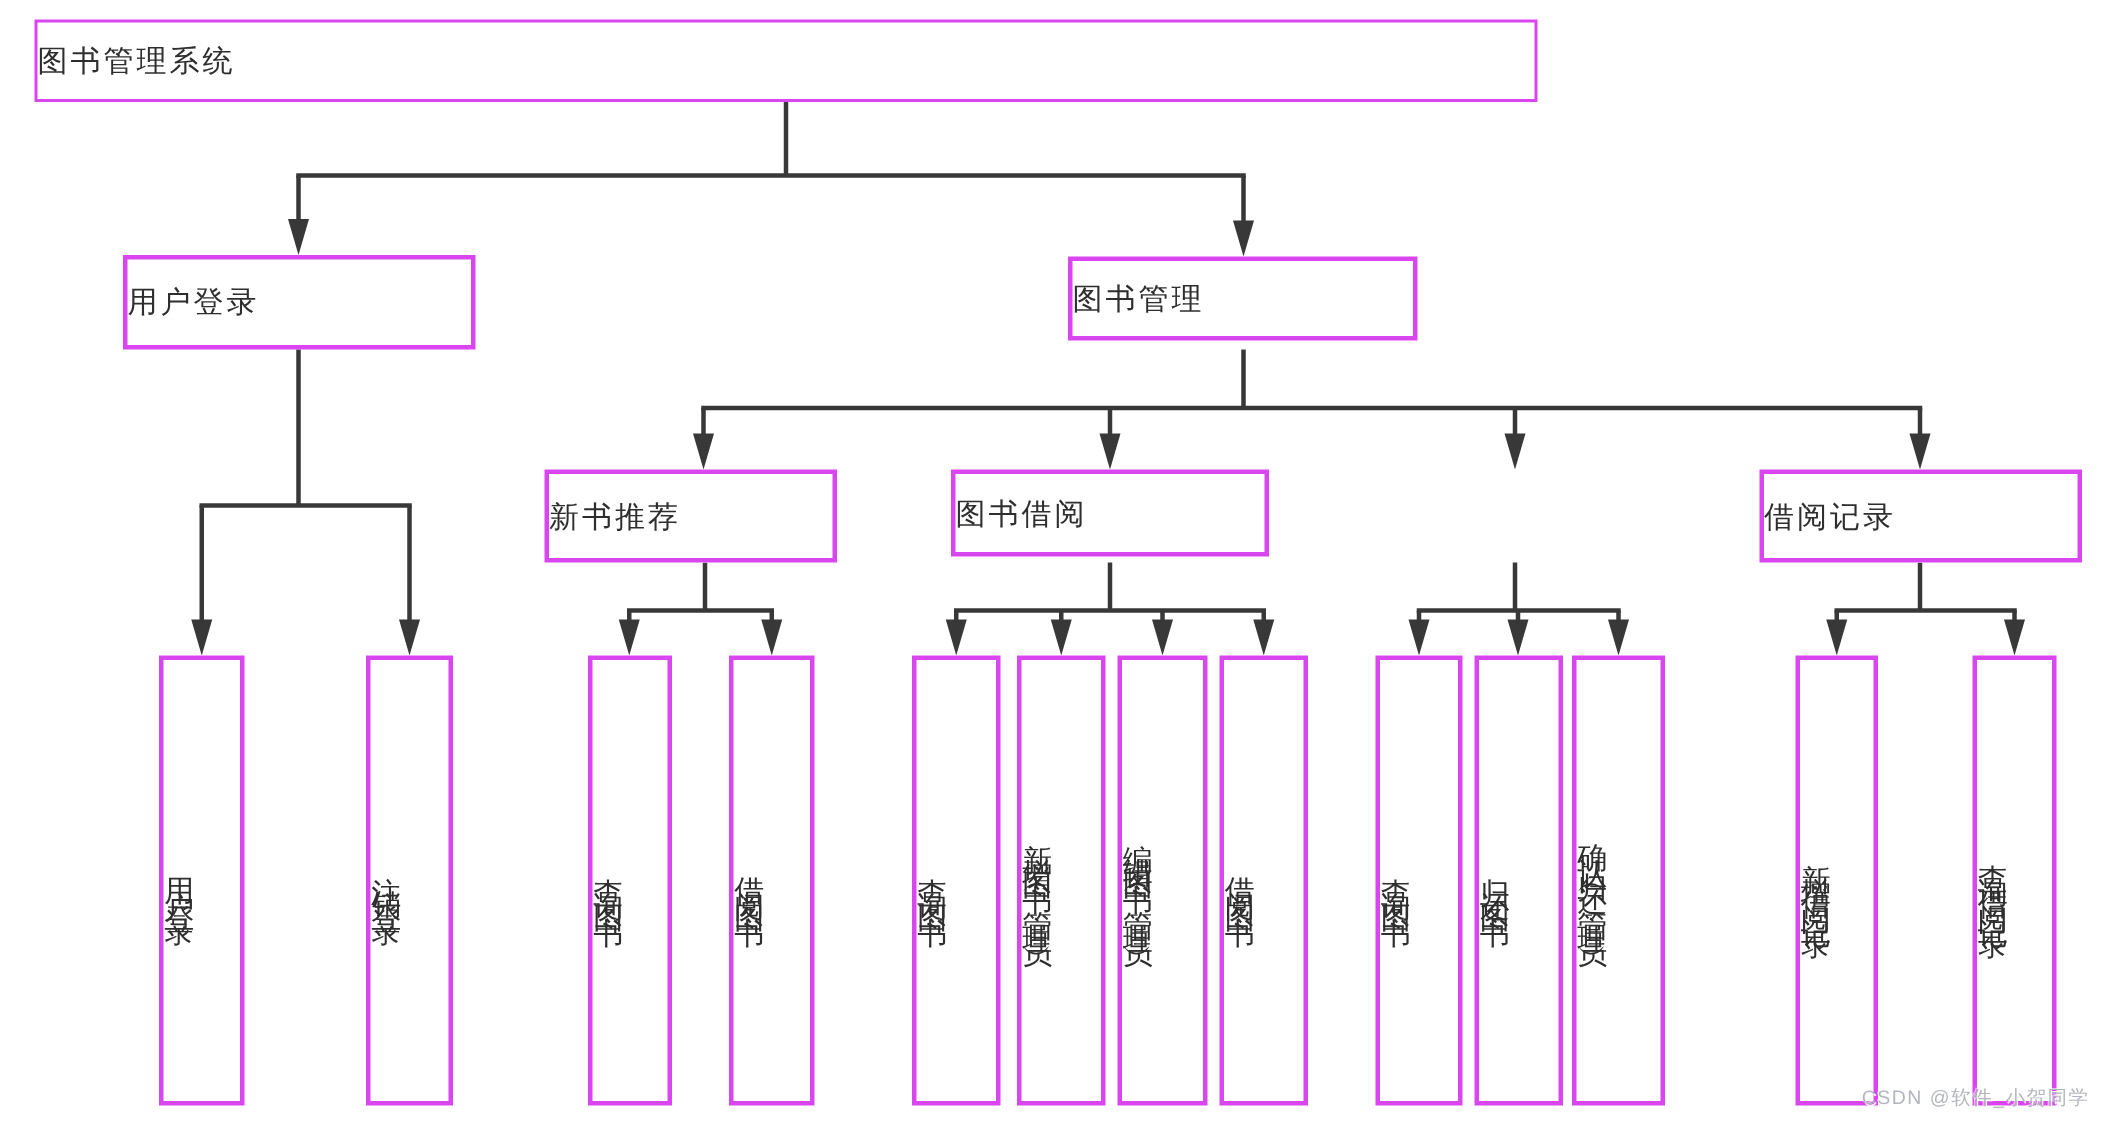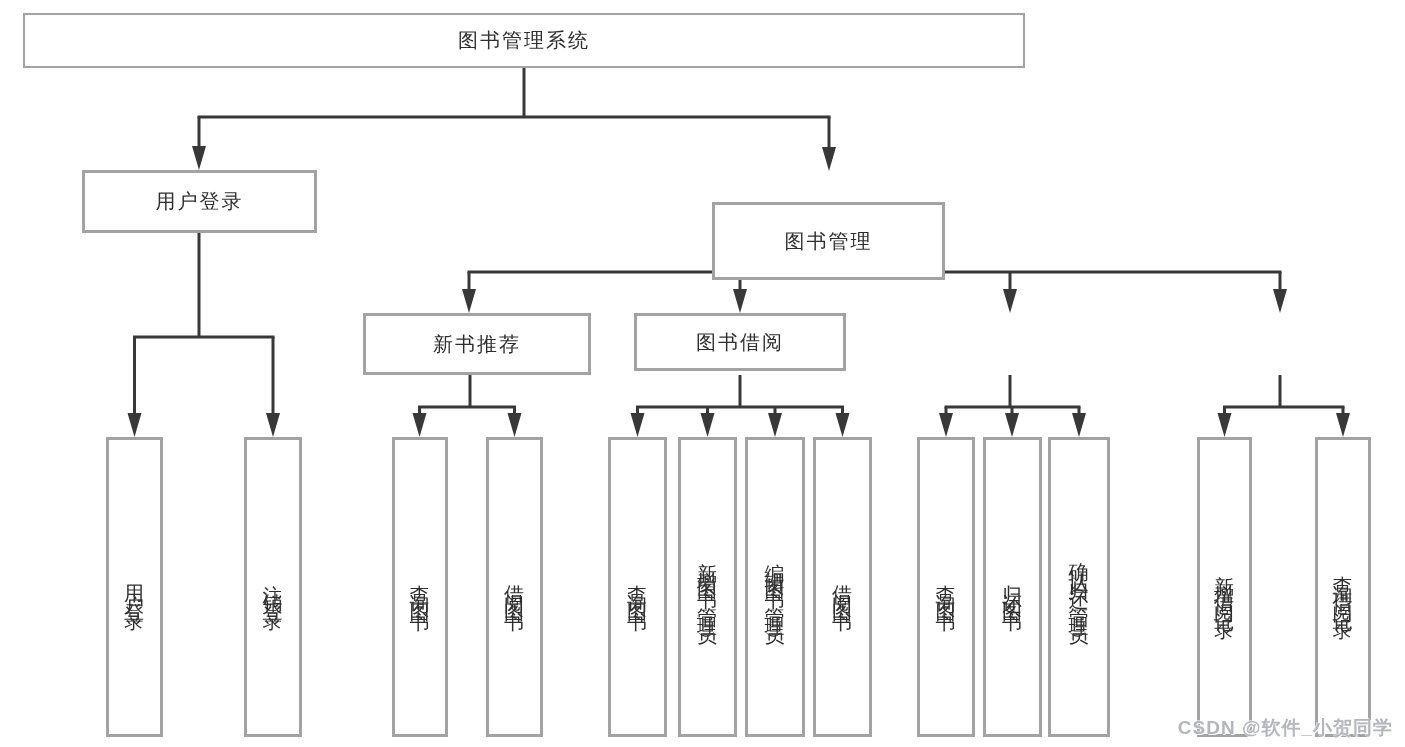--- a/index.html
+++ b/index.html
@@ -8,49 +8,48 @@
     width:1405px;height:747px;
     background:#ffffff;
     font-family:"Liberation Sans","DejaVu Sans",sans-serif;
     overflow:hidden;
   }
   .connectors{position:absolute;left:0;top:0;width:1405px;height:747px;}
   .node{
     position:absolute;
     box-sizing:border-box;
     background:#ffffff;
-    border:3px solid #a3a3a3;
+    border:3px solid #d946ef;
     display:flex;
     align-items:center;
-    justify-content:center;
+    justify-content:flex-start;
     color:#2e2e2e;
   }
   .node.root{border-width:2px;}
   .node.hbox span{
     font-size:20px;
     letter-spacing:2px;
     white-space:nowrap;
   }
   .node.leaf span{
     writing-mode:vertical-rl;
     text-orientation:upright;
     font-size:20px;
     letter-spacing:0.45em;
     line-height:1;
   }
   .watermark{
     position:absolute;
     right:12px;
     bottom:6px;
-    font-size:19px;
+    font-size:13px;
     letter-spacing:1px;
     color:#b3b6bd;
     text-shadow:1px 1px 0 rgba(255,255,255,0.95), -1px -1px 0 rgba(255,255,255,0.6);
     white-space:nowrap;
-    font-weight:bold;
   }
 </style>
 </head>
 <body>
 
 <div class="stage">
 
   <svg class="connectors" viewBox="0 0 1405 747" xmlns="http://www.w3.org/2000/svg">
     <g stroke="#383838" stroke-width="3" fill="none">
 
@@ -124,29 +123,32 @@
     </g>
   </svg>
 
   <div class="node hbox root" style="left:23px;top:13px;width:1002px;height:55px;">
     <span>图书管理系统</span>
   </div>
 
   <div class="node hbox" style="left:82px;top:170px;width:235px;height:63px;">
     <span>用户登录</span>
   </div>
-  <div class="node hbox" style="left:712px;top:171px;width:233px;height:78px;margin-top:31px;">
+  <div class="node hbox" style="left:712px;top:171px;width:233px;height:56px;">
     <span>图书管理</span>
   </div>
 
-  <div class="node hbox" style="left:363px;top:313px;width:228px;height:62px;">
+  <div class="node hbox" style="left:363px;top:313px;width:195px;height:62px;">
     <span>新书推荐</span>
   </div>
   <div class="node hbox" style="left:634px;top:313px;width:212px;height:58px;">
     <span>图书借阅</span>
+  </div>
+  <div class="node hbox" style="left:1173px;top:313px;width:215px;height:62px;">
+    <span>借阅记录</span>
   </div>
 
   <div class="node leaf" style="left:106px;top:437px;width:57px;height:300px;">
     <span>用户登录</span>
   </div>
   <div class="node leaf" style="left:244px;top:437px;width:58px;height:300px;">
     <span>注销登录</span>
   </div>
 
   <div class="node leaf" style="left:392px;top:437px;width:56px;height:300px;">

